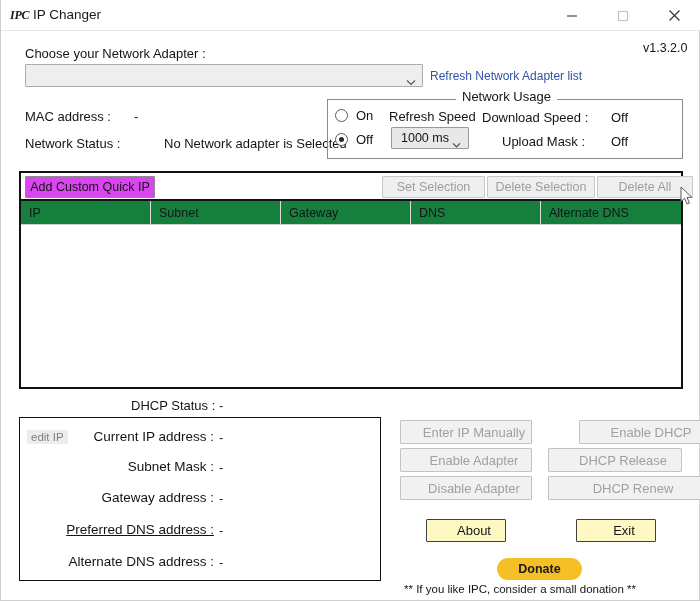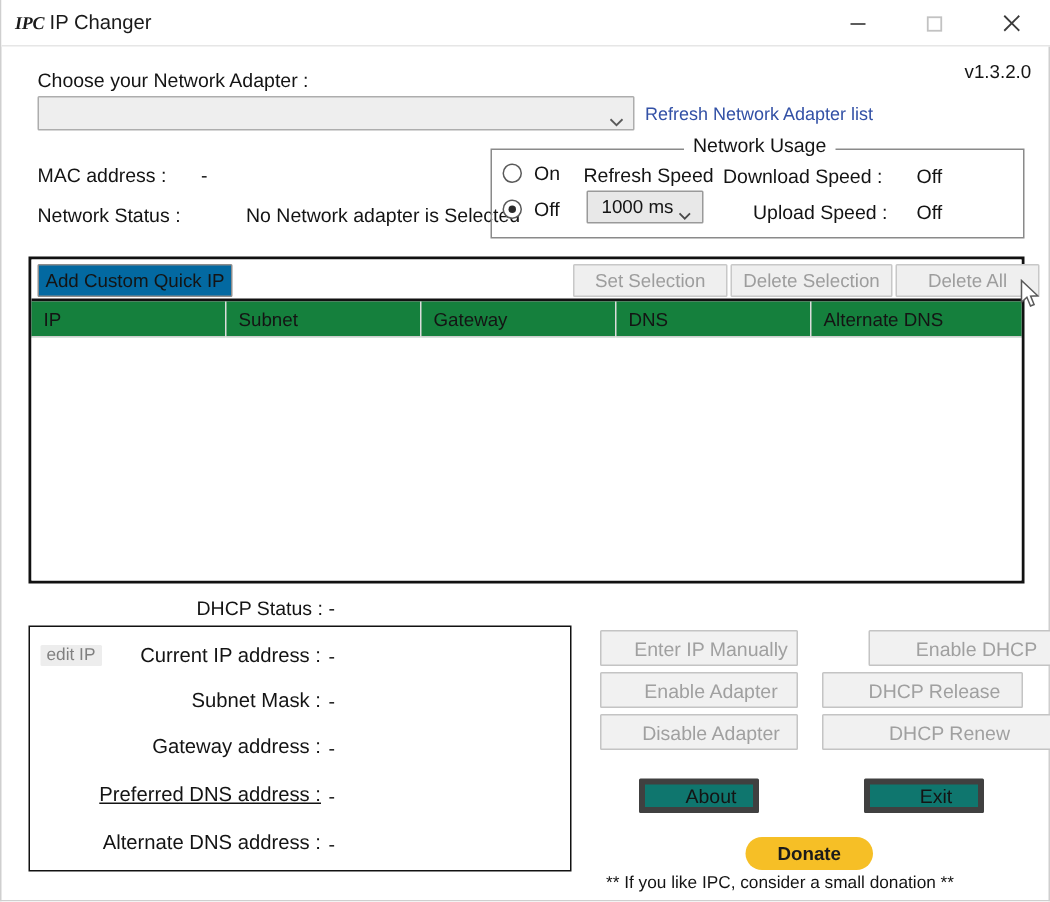--- a/index.html
+++ b/index.html
@@ -139,21 +139,21 @@
     position: absolute; top: 3px; height: 22px;
     font-size: 12.5px;
     border: 1px solid #adadad;
     background: #e9e9e9;
     color: #141414;
     display: flex; align-items: center; justify-content: center;
     border-radius: 1px;
     cursor: pointer;
   }
   .tbtn.disabled { color: #9d9d9d; border-color: #c8c8c8; background: #efefef; cursor: default; }
-  #btn-add-quick { left: 4px; width: 130px; background: #0369a1; border-color: #8c8c8c; }
+  #btn-add-quick { left: 4px; width: 130px; background: #d946ef; border-color: #8c8c8c; }
   #btn-set-selection { left: 361px; width: 103px; }
   #btn-delete-selection { left: 466px; width: 108px; }
   #btn-delete-all { left: 576px; width: 96px; }
 
   #grid-header {
     position: absolute; left: 0; top: 28px;
     width: 660px; height: 24px;
     background: #15803d;
     border-bottom: 1px solid #cfcfcf;
   }
@@ -222,22 +222,22 @@
     font-size: 13px;
     border: 1px solid #c4c4c4;
     background: #f1f1f1;
     color: #a0a0a0;
     display: flex; align-items: center; justify-content: center;
     border-radius: 1px;
     cursor: default;
     padding-left: 16px;
   }
   .abtn.enabled {
-    border: 4px solid #404040;
-    background: #0f766e;
+    border: 1px solid #404040;
+    background: #fef9c3;
     color: #141414;
     cursor: pointer;
   }
   #ab-enter-ip      { left: 399px; top: 420px; width: 132px; }
   #ab-enable-adapter{ left: 399px; top: 448px; width: 132px; }
   #ab-disable-adapter{left: 399px; top: 476px; width: 132px; }
   #ab-enable-dhcp   { left: 578px; top: 420px; width: 128px; }
   #ab-dhcp-release  { left: 547px; top: 448px; width: 134px; }
   #ab-dhcp-renew    { left: 547px; top: 476px; width: 154px; }
   #ab-about { left: 425px; top: 519px; width: 80px; height: 23px; }
@@ -332,21 +332,21 @@
     <span class="rc-text">1000 ms</span>
     <span class="chev">
       <svg width="9" height="6" viewBox="0 0 9 6">
           <path d="M1 1.3 L4.5 4.8 L8 1.3" fill="none" stroke="#4a4a4a" stroke-width="1.2"></path>
         </svg>
     </span>
   </div>
 
   <div class="lbl" id="lbl-download">Download Speed :</div>
   <div class="lbl" id="val-download">Off</div>
-  <div class="lbl" id="lbl-upload">Upload Speed :</div>
+  <div class="lbl" id="lbl-upload">Upload Mask :</div>
   <div class="lbl" id="val-upload">Off</div>
 
   <div id="quickip-panel">
     <div id="quickip-toolbar">
       <div class="tbtn" id="btn-add-quick">Add Custom Quick IP</div>
       <div class="tbtn disabled" id="btn-set-selection">Set Selection</div>
       <div class="tbtn disabled" id="btn-delete-selection">Delete Selection</div>
       <div class="tbtn disabled" id="btn-delete-all">Delete All</div>
     </div>
 

